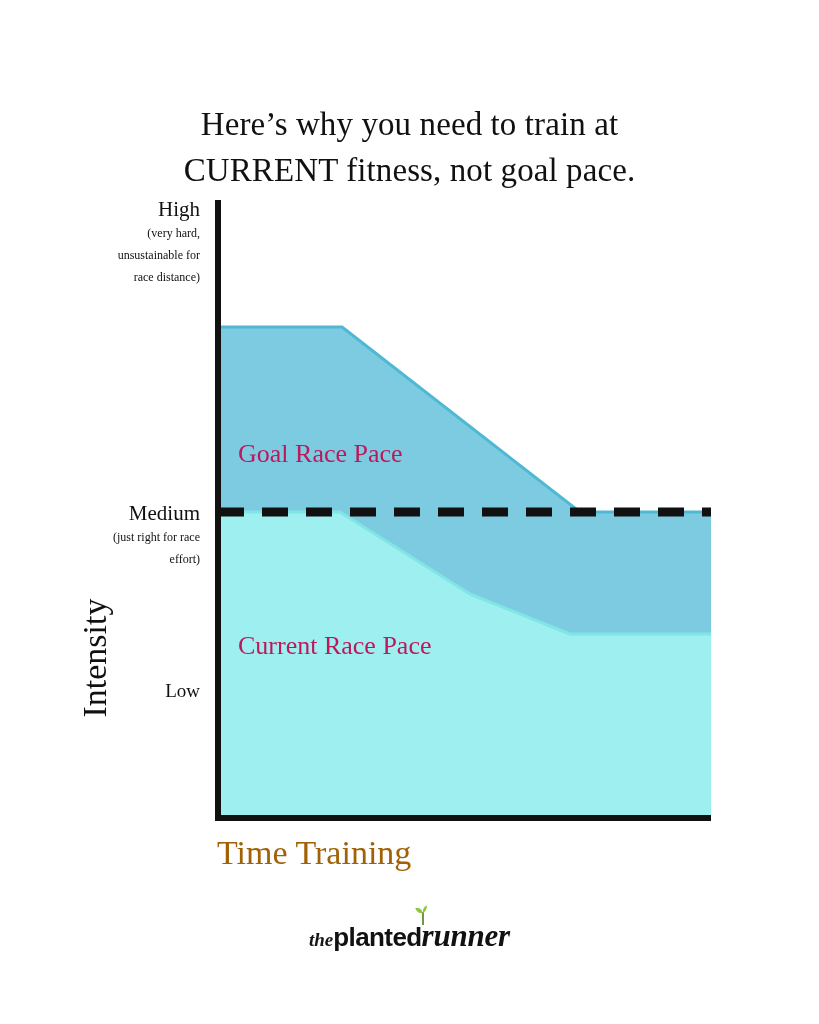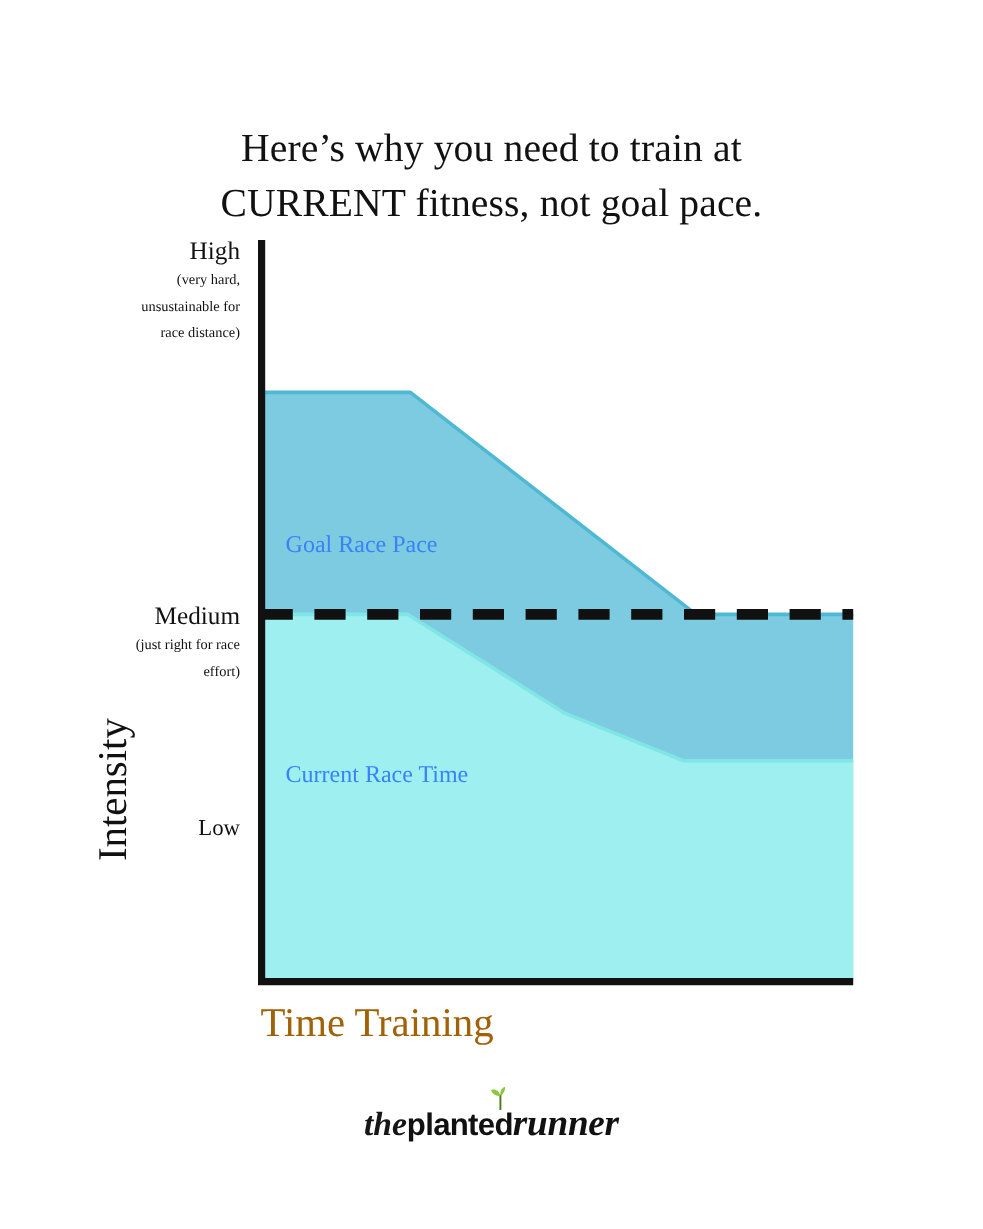--- a/index.html
+++ b/index.html
@@ -102,23 +102,23 @@
     width: 494px;
     text-align: left;
     font-size: 34px;
     line-height: 44px;
     color: #a16207;
   }
 
   
   .series-label {
     position: absolute;
-    font-size: 20px;
+    font-size: 26px;
     line-height: 30px;
-    color: #3b82f6;
+    color: #be185d;
     white-space: nowrap;
   }
   #label-goal    { left: 238px; top: 439px; }
   #label-current { left: 238px; top: 631px; }
 
   
   #logo {
     position: absolute;
     left: 0;
     top: 918px;
@@ -127,21 +127,21 @@
     white-space: nowrap;
   }
   #logo .logo-inner {
     position: relative;
     display: inline-block;
   }
   #logo .logo-the {
     font-family: "Liberation Serif", "DejaVu Serif", serif;
     font-style: italic;
     font-weight: 700;
-    font-size: 28px;
+    font-size: 19px;
     color: #161616;
   }
   #logo .logo-planted {
     font-family: "Liberation Sans", "DejaVu Sans", sans-serif;
     font-weight: 700;
     font-size: 26px;
     letter-spacing: -0.6px;
     color: #111111;
   }
   #logo .logo-runner {
@@ -200,21 +200,21 @@
   </div>
 
   <div class="ytick" id="ytick-low">
     <span class="tick-main">Low</span>
   </div>
 
   <div id="y-axis-title">Intensity</div>
   <div id="x-axis-title">Time Training</div>
 
   <div class="series-label" id="label-goal">Goal Race Pace</div>
-  <div class="series-label" id="label-current">Current Race Time</div>
+  <div class="series-label" id="label-current">Current Race Pace</div>
 </div>
 
 <div id="logo">
   <span class="logo-inner">
     <svg id="logo-sprout" viewBox="0 0 26 20">
       <path d="M13 20 L13 7" stroke="#4f7a1e" stroke-width="1.6" fill="none"></path>
       <path d="M12.6 8.2 C 9.5 8.6, 6.4 6.8, 5.2 3.3 C 9.0 2.2, 12.0 4.2, 12.8 7.8 Z" fill="#8dc63f"></path>
       <path d="M13.4 8.0 C 15.6 6.4, 17.2 3.6, 16.9 0.6 C 13.6 1.7, 12.6 4.8, 13.1 7.9 Z" fill="#8dc63f"></path>
     </svg>
     <span class="logo-the">the</span><span class="logo-planted">planted</span><span class="logo-runner">runner</span>

